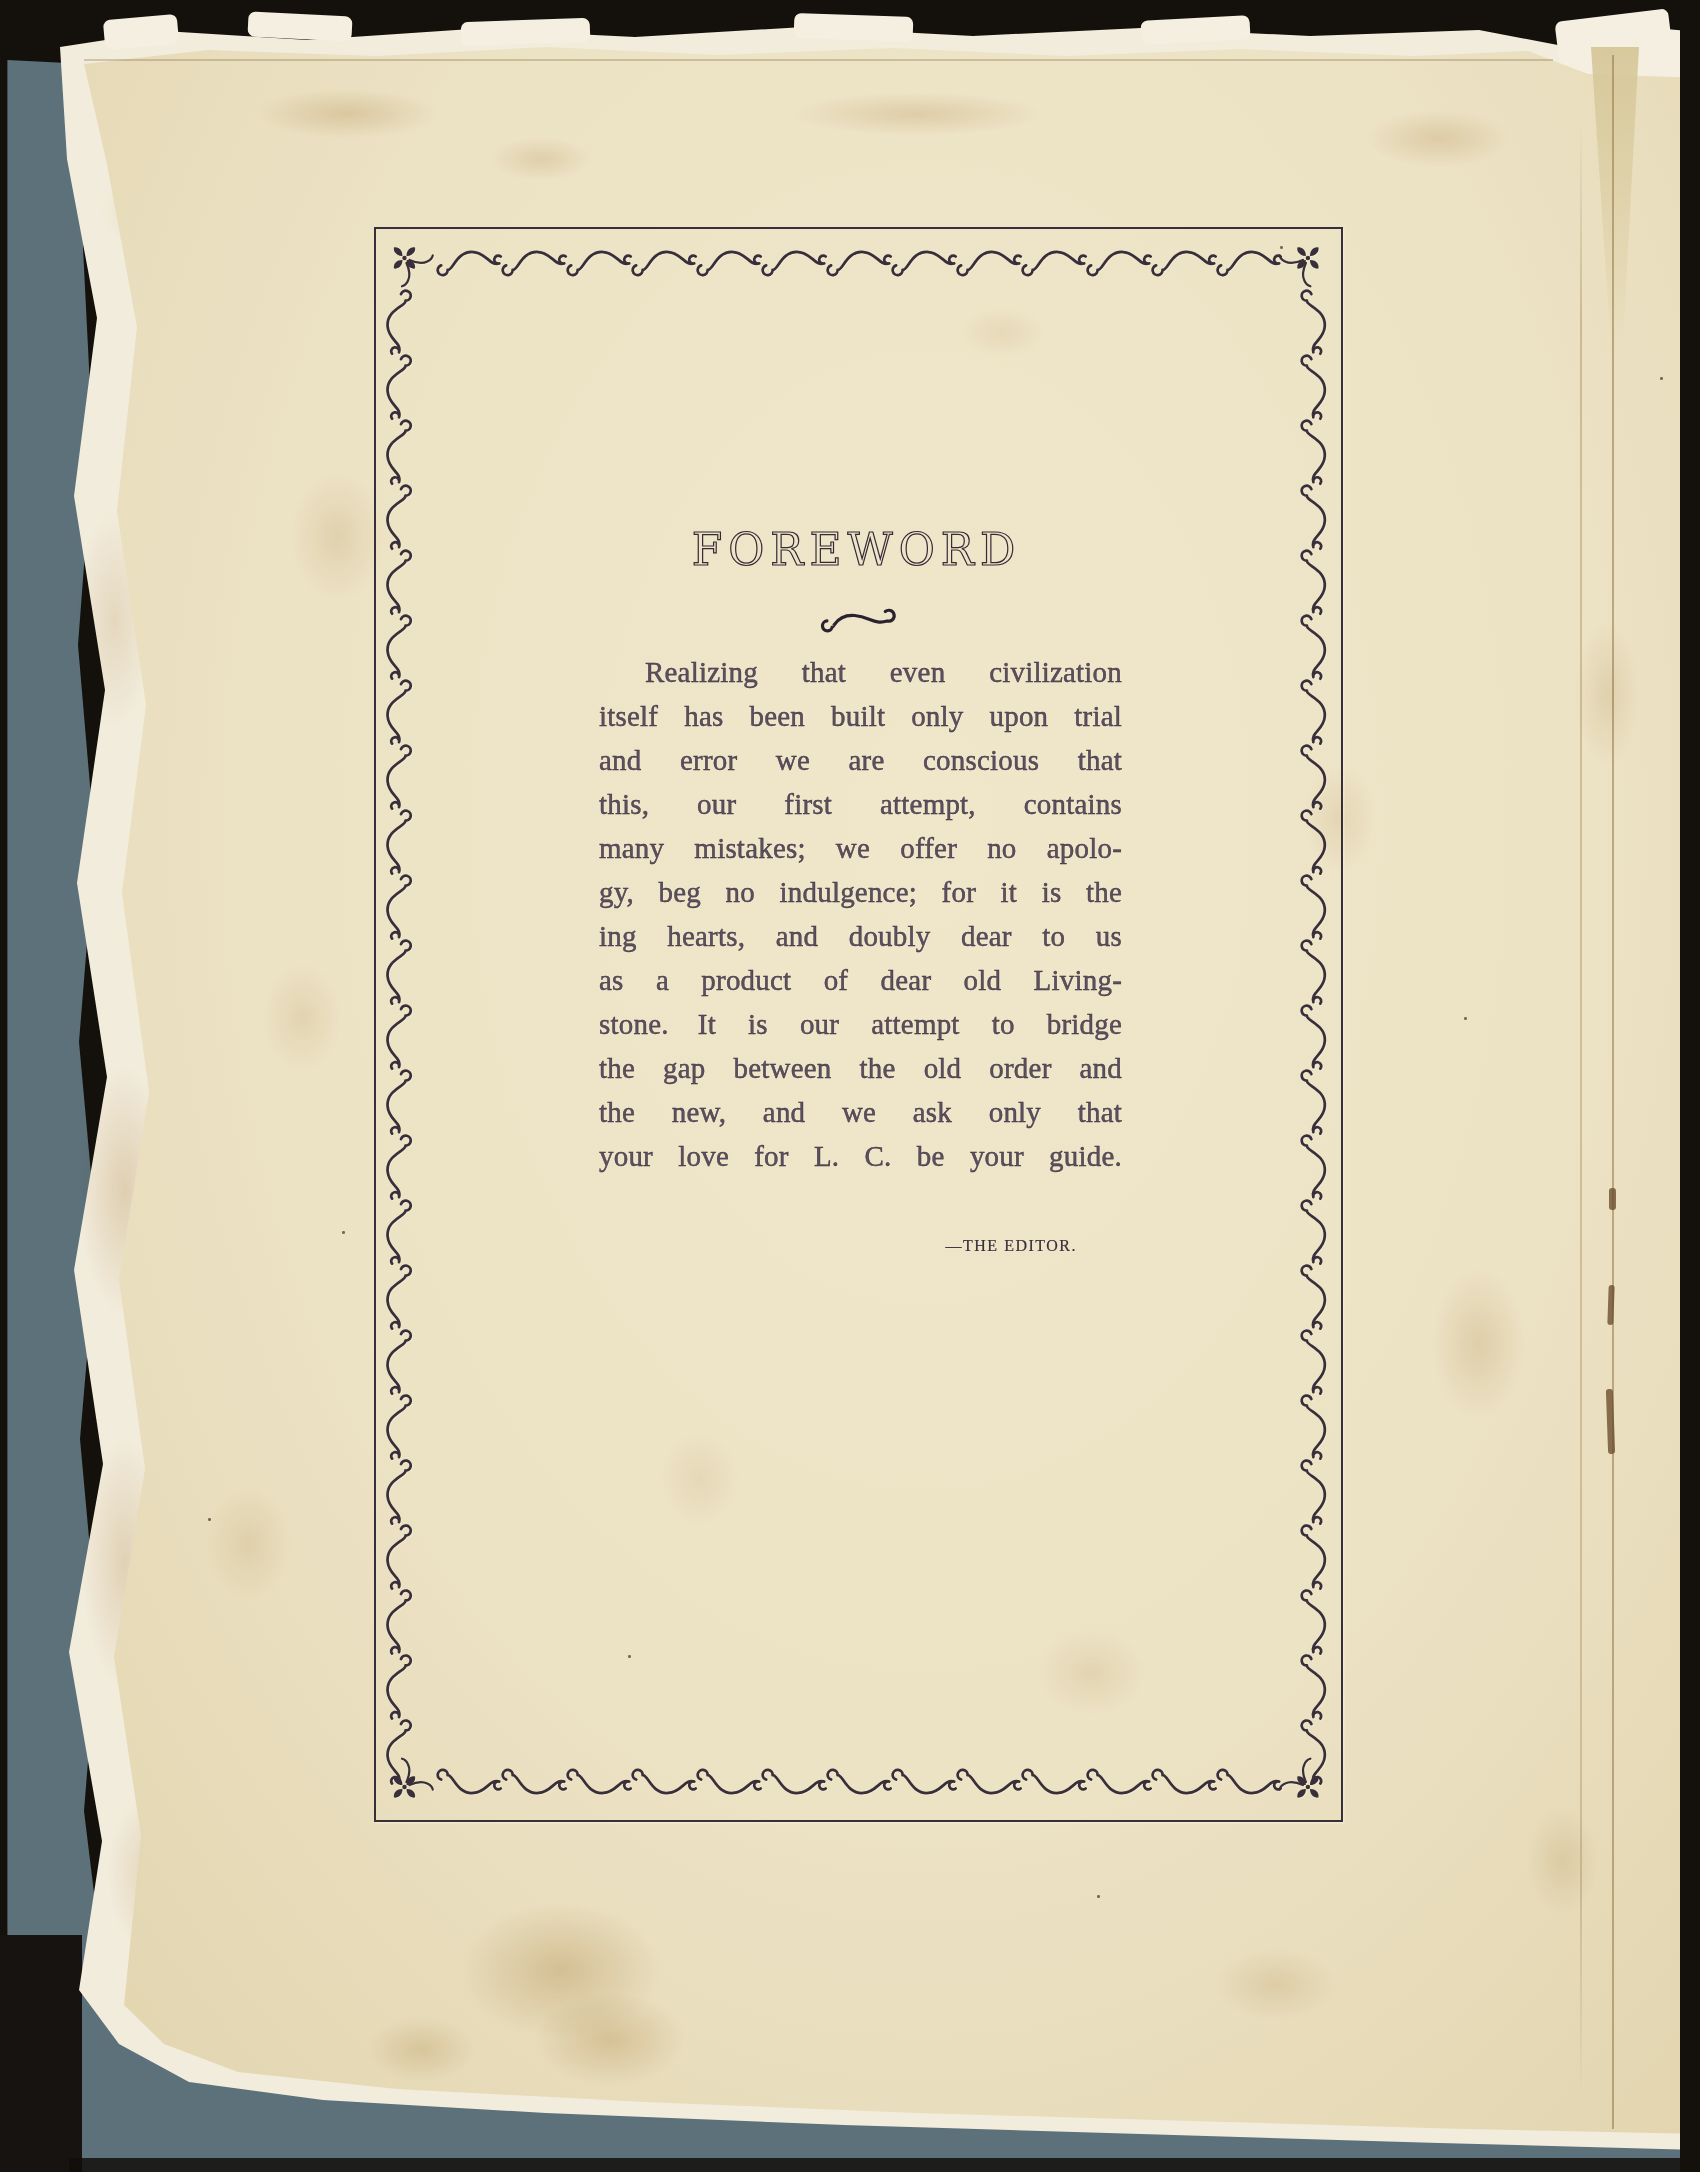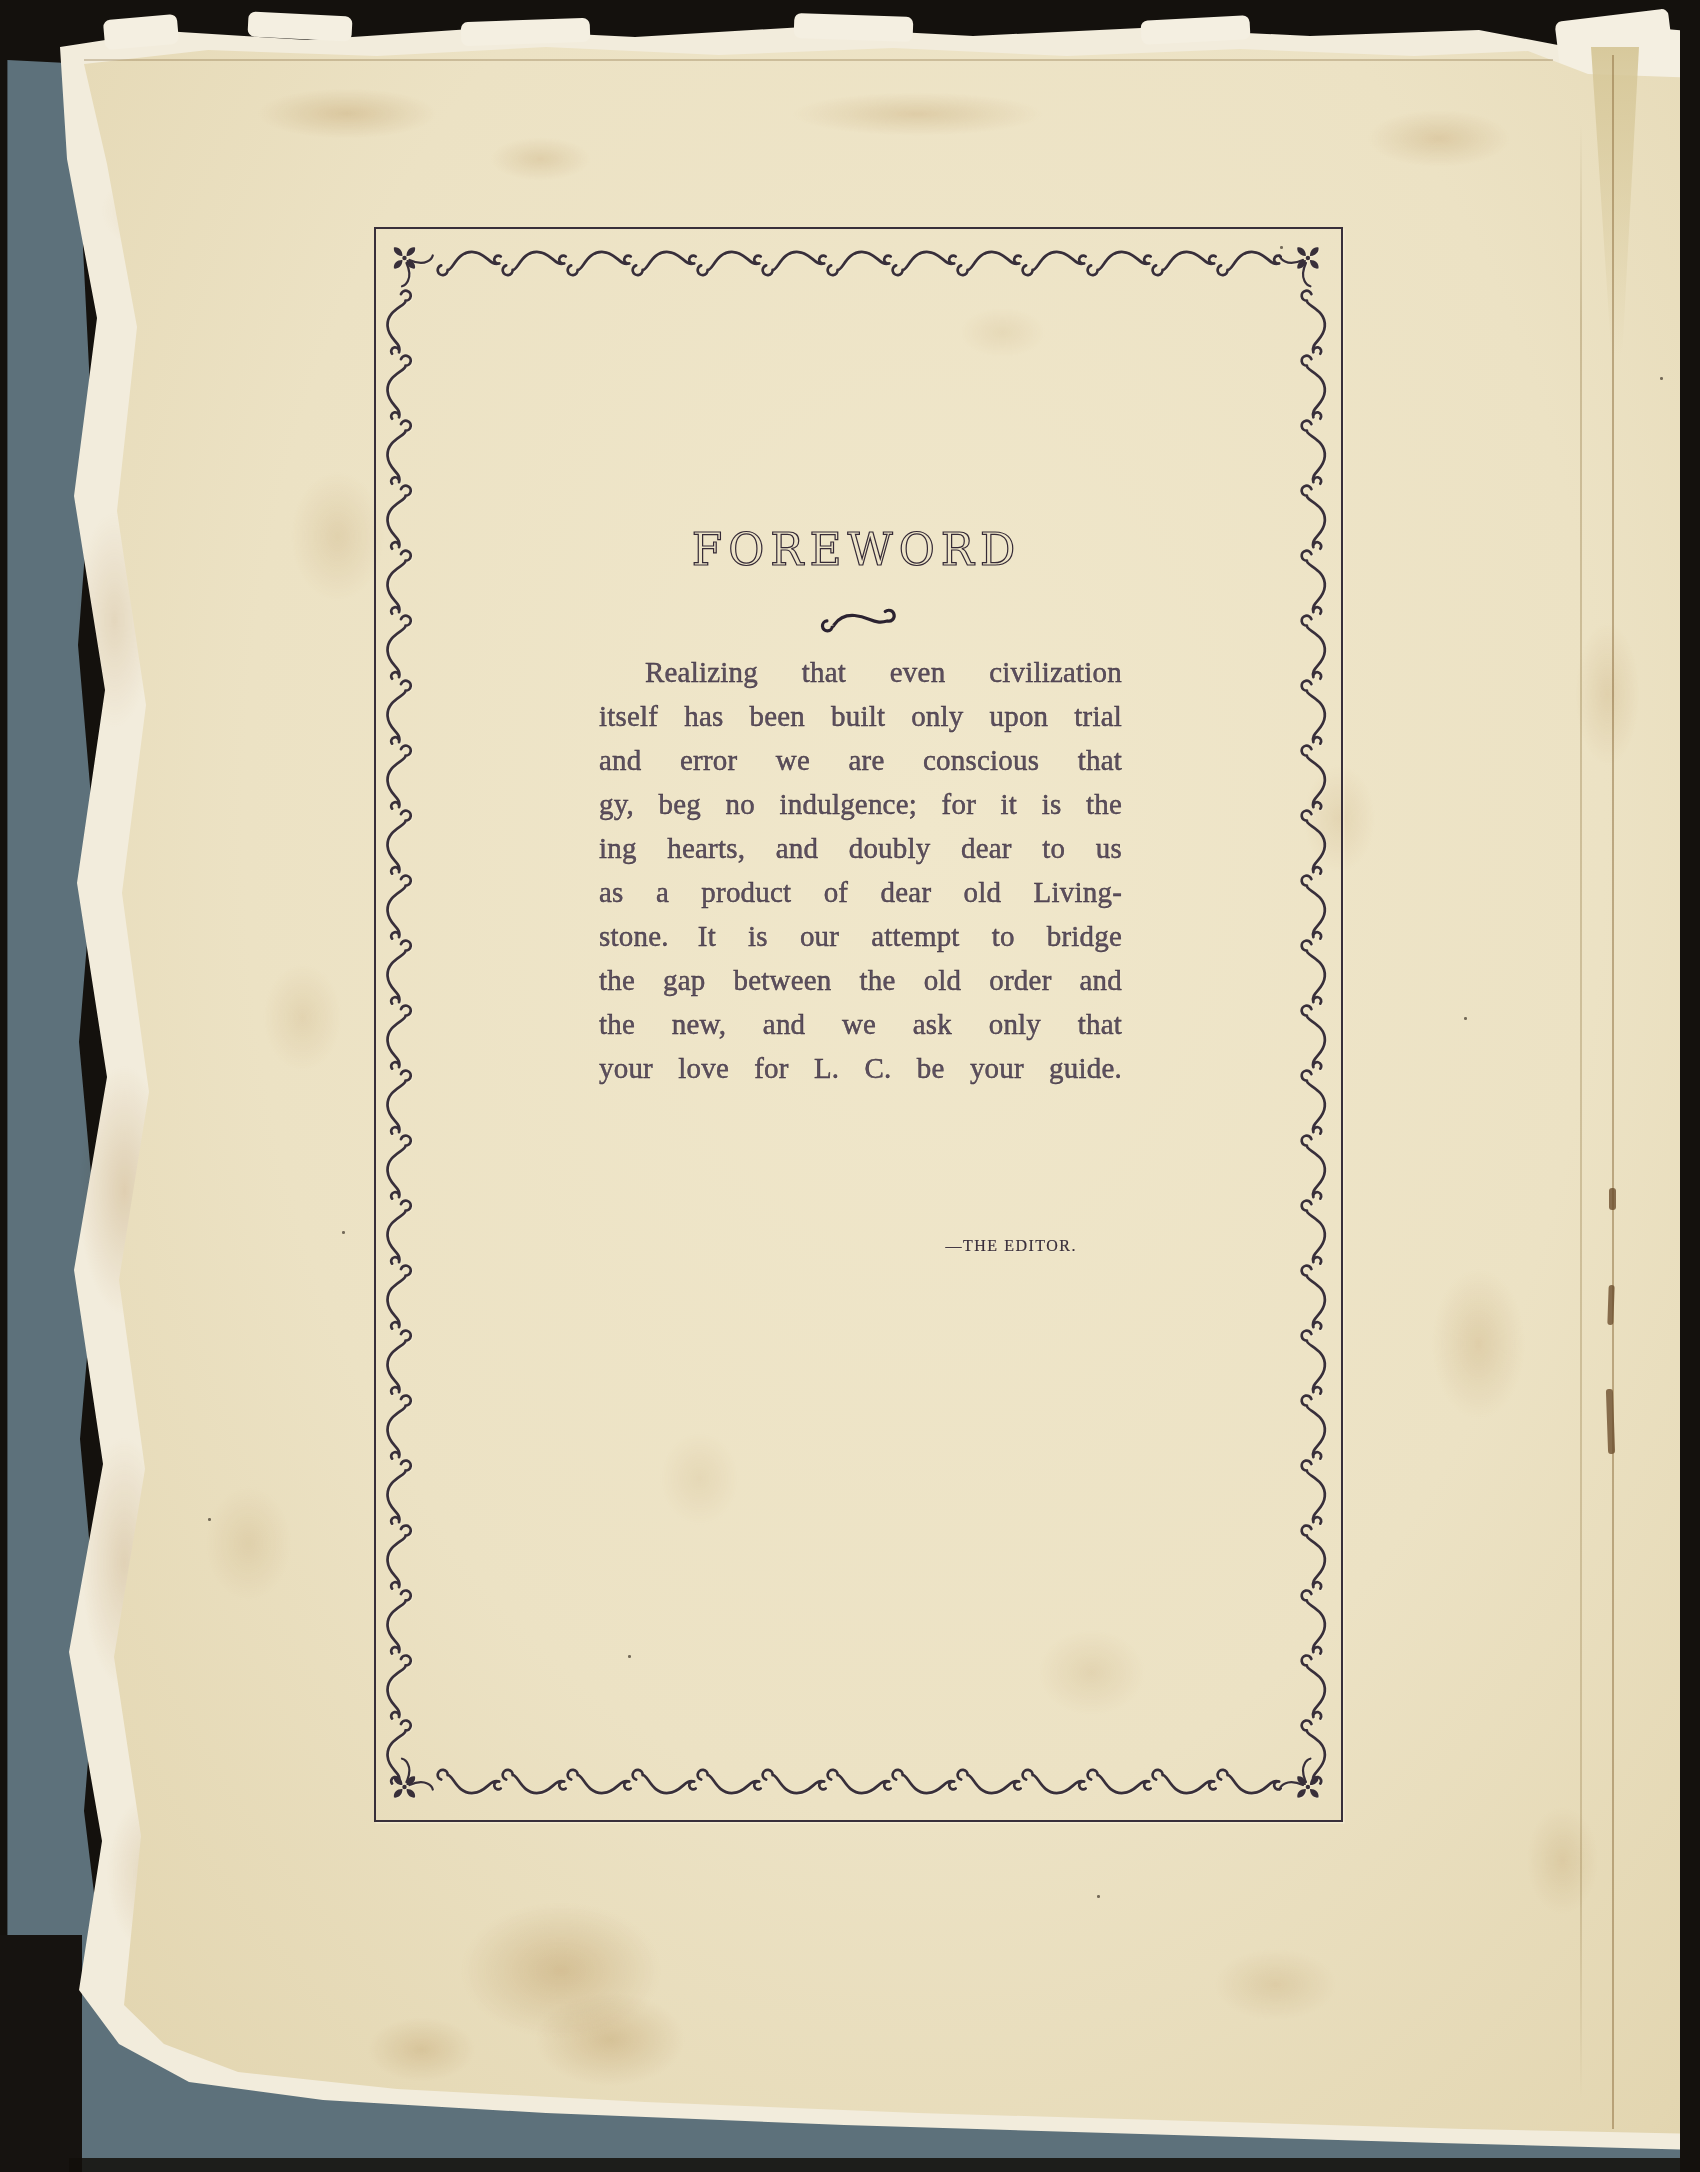--- a/index.html
+++ b/index.html
@@ -232,20 +232,22 @@
   <div class="flourish-wrap">
     <svg width="89" height="36" viewBox="0 0 180 72">
       <path d="M16,44 a10,10 0 1,0 11,10 C30,60 34,30 72,33 C104,36 112,52 138,44 a11,11 0 1,0 -4,-19" fill="none" stroke="#2b2230" stroke-width="6.5" stroke-linecap="round"></path>
     </svg>
   </div>
 
   <div class="body-block">
     <div class="bodyline first">Realizing that even civilization</div>
     <div class="bodyline">itself has been built only upon trial</div>
     <div class="bodyline">and error we are conscious that</div>
+    <div class="bodyline">this, our first attempt, contains</div>
+    <div class="bodyline">many mistakes; we offer no apolo-</div>
     <div class="bodyline">gy, beg no indulgence; for it is the</div>
     <div class="bodyline">ing hearts, and doubly dear to us</div>
     <div class="bodyline">as a product of dear old Living-</div>
     <div class="bodyline">stone. It is our attempt to bridge</div>
     <div class="bodyline">the gap between the old order and</div>
     <div class="bodyline">the new, and we ask only that</div>
     <div class="bodyline">your love for L. C. be your guide.</div>
   </div>
 
   <div class="signature">—THE EDITOR.</div>

